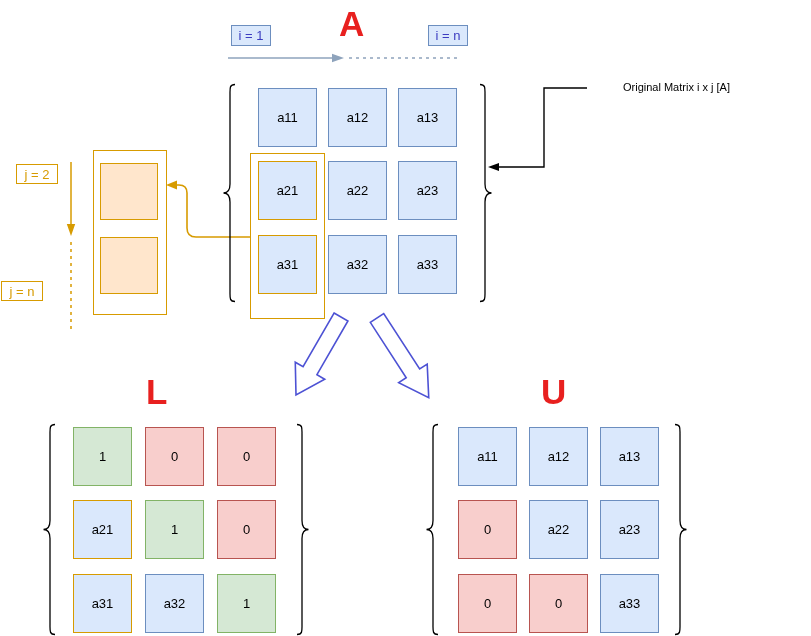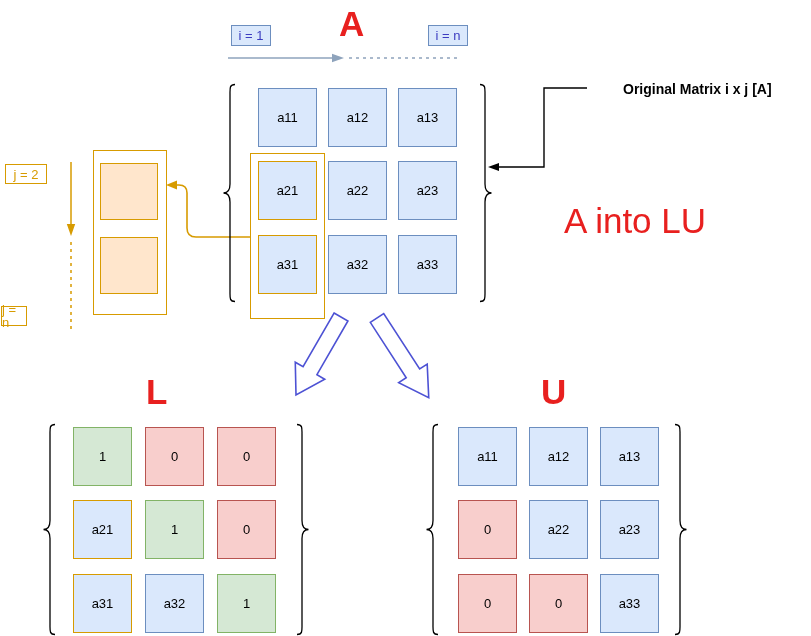--- a/index.html
+++ b/index.html
@@ -10,21 +10,21 @@
   }
   .title {
     position:absolute; color:var(--red-title); font-weight:bold;
     font-size:35px; line-height:1; letter-spacing:0.5px;
   }
   .subtitle-red {
     position:absolute; color:var(--red-title); font-weight:400;
     font-size:35px; line-height:1;
   }
   .plain-label {
-    position:absolute; color:#000; font-size:14px; line-height:1.2;font-weight:bold;
+    position:absolute; color:#000; font-size:11px; line-height:1.2;
   }
   .idx-box {
     position:absolute; box-sizing:border-box; display:flex;
     align-items:center; justify-content:center;
     font-size:13px; line-height:1;
   }
   .idx-blue {
     background:var(--blue-fill); border:1px solid var(--blue-border);
     color:var(--index-text);
   }
@@ -64,33 +64,32 @@
   .brace-path    { fill:none; stroke:#000; stroke-width:1.3; }
 </style>
 </head>
 <body>
 
 <div id="canvas">
 
   <div class="title" style="left:339px; top:6px;">A</div>
   <div class="title" style="left:146px; top:374px;">L</div>
   <div class="title" style="left:541px; top:374px;">U</div>
-  <div class="subtitle-red" style="left:564px; top:203px;">A into LU</div>
 
   <div class="idx-box idx-blue" style="left:231px; top:25px; width:40px; height:21px;">i = 1</div>
   <div class="idx-box idx-blue" style="left:428px; top:25px; width:40px; height:21px;">i = n</div>
 
   <svg class="overlay" style="left:222px; top:50px;" width="245" height="18" viewBox="0 0 245 18">
     <line class="iarrow-line" x1="6" y1="8" x2="112" y2="8"></line>
     <polygon class="iarrow-head" points="122,8 110,3.8 110,12.2"></polygon>
     <line class="iarrow-dash" x1="127" y1="8" x2="238" y2="8"></line>
   </svg>
 
-  <div class="idx-box idx-orange" style="left:5px; top:164px; width:42px; height:20px;">j = 2</div>
-  <div class="idx-box idx-orange" style="left:1px; top:306px; width:26px; height:20px;">j = n</div>
+  <div class="idx-box idx-orange" style="left:16px; top:164px; width:42px; height:20px;">j = 2</div>
+  <div class="idx-box idx-orange" style="left:1px; top:281px; width:42px; height:20px;">j = n</div>
 
   <svg class="overlay" style="left:62px; top:158px;" width="18" height="178" viewBox="0 0 18 178">
     <line class="jarrow-line" x1="9" y1="4" x2="9" y2="68"></line>
     <polygon class="jarrow-head" points="9,78 4.8,66 13.2,66"></polygon>
     <line class="jarrow-dash" x1="9" y1="84" x2="9" y2="174"></line>
   </svg>
 
   <div class="hl-rect" style="left:93px; top:150px; width:74px; height:165px; background:#ffffff;"></div>
   <div class="hl-cell" style="left:100px; top:163px; width:58px; height:57px;"></div>
   <div class="hl-cell" style="left:100px; top:237px; width:58px; height:57px;"></div>

